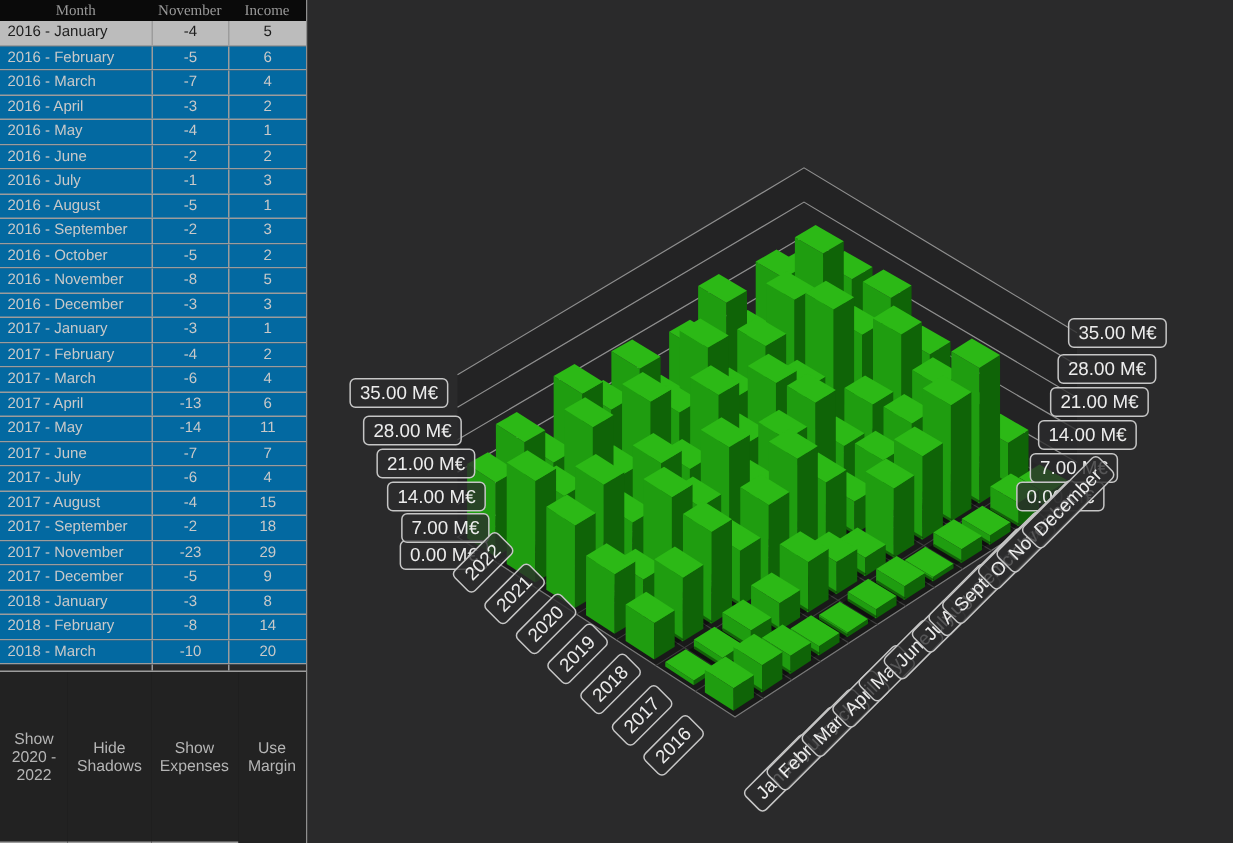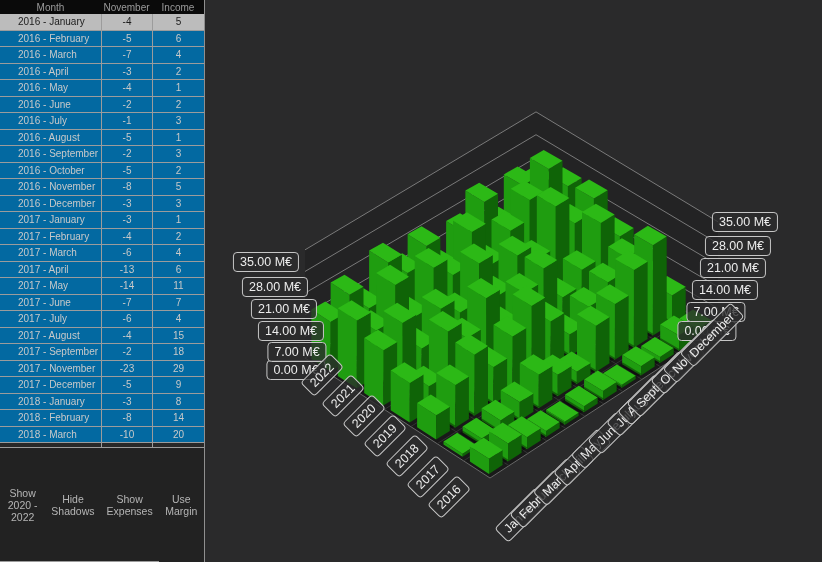--- a/index.html
+++ b/index.html
@@ -12,31 +12,31 @@
   .app{display:flex;width:822px;height:562px;}
 
   
   .left-panel{
     width:205px;min-width:205px;height:562px;
     background:#161616;border-right:1px solid #8f8f8f;
     box-sizing:border-box;display:flex;flex-direction:column;
   }
   .thead{
     display:grid;grid-template-columns:101px 51px 52px;
-    height:14px;background:#0a0a0a;color:#9a9a9a;font-size:10px;
+    height:14px;background:#0a0a0a;color:#9a9a9a;font-size:10px;font-family:Liberation Serif, serif;
   }
   .thead .hc{display:flex;align-items:center;justify-content:center;}
   .trow{
     display:grid;grid-template-columns:101px 51px 52px;
     height:16.5px;box-sizing:border-box;
     background:#0369a1;color:#c9c9c9;font-size:10px;
     border-bottom:1px solid #9c9c9c;
   }
   .trow .c{display:flex;align-items:center;justify-content:center;box-sizing:border-box;}
-  .trow .c.month{justify-content:flex-start;padding-left:18px;}
+  .trow .c.month{justify-content:flex-start;padding-left:5px;}
   .trow .c + .c{border-left:1px solid #9c9c9c;}
   .trow.selected{background:#bcbcbc;color:#1c1c1c;}
   .spacer-row{
     display:grid;grid-template-columns:101px 51px 52px;height:5px;
     background:#282828;border-bottom:1px solid #9c9c9c;box-sizing:border-box;
   }
   .spacer-row div + div{border-left:1px solid #9c9c9c;}
   .btns{display:flex;flex:1;}
   .panel-btn{
     flex:1;background:#222222;color:#b5b5b5;font-size:10.5px;

